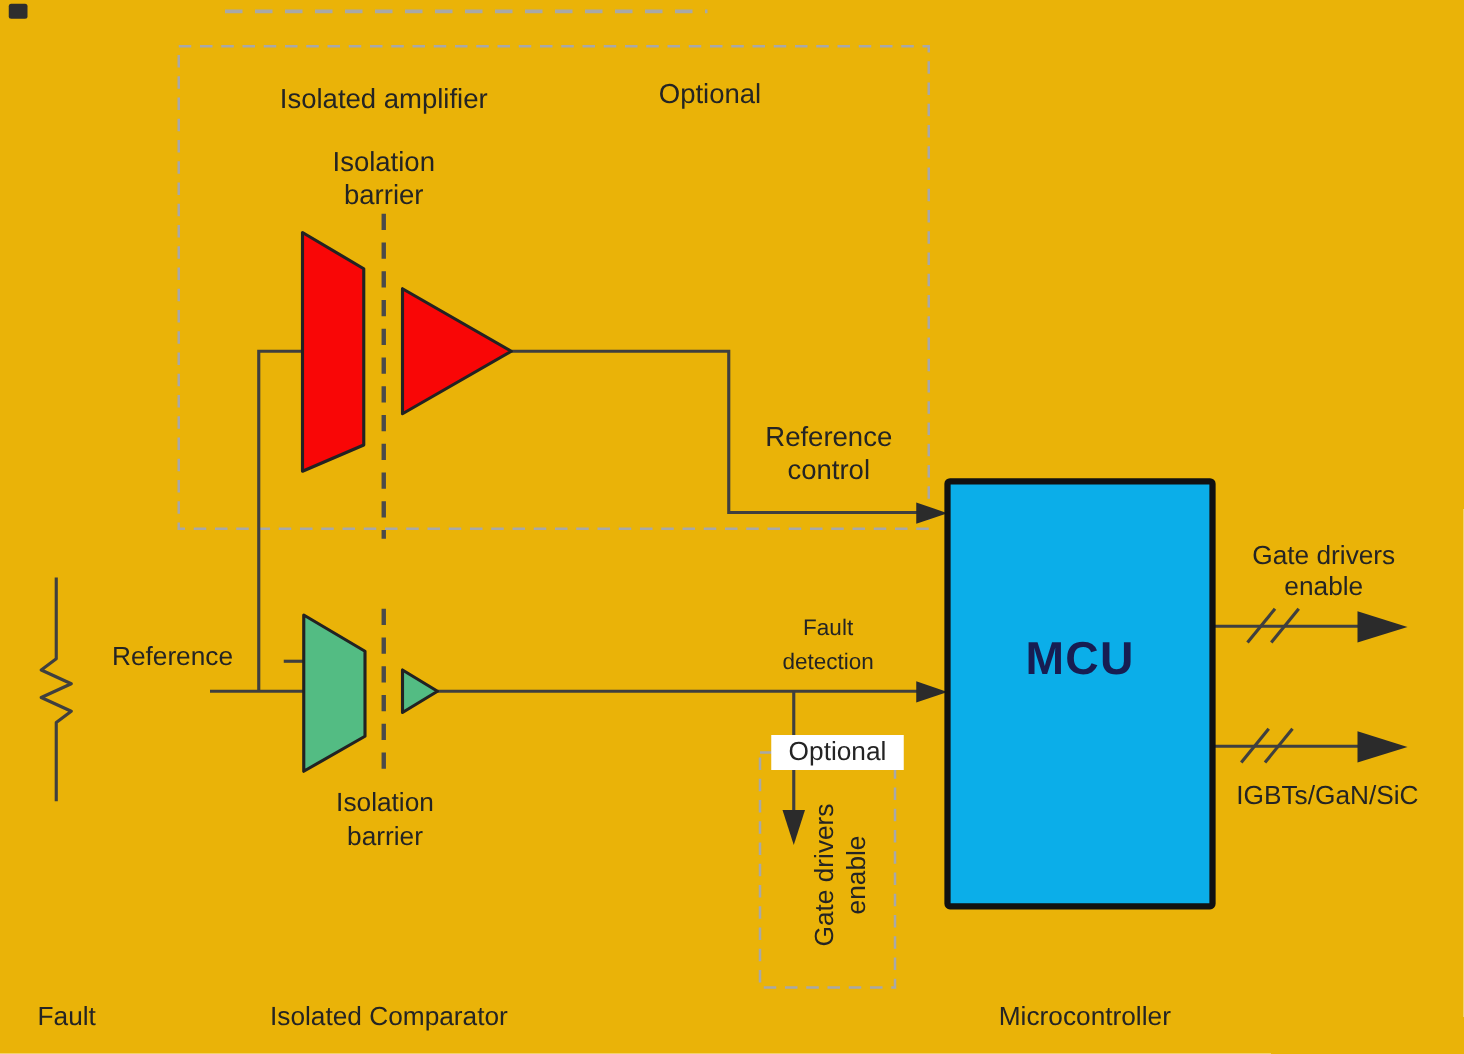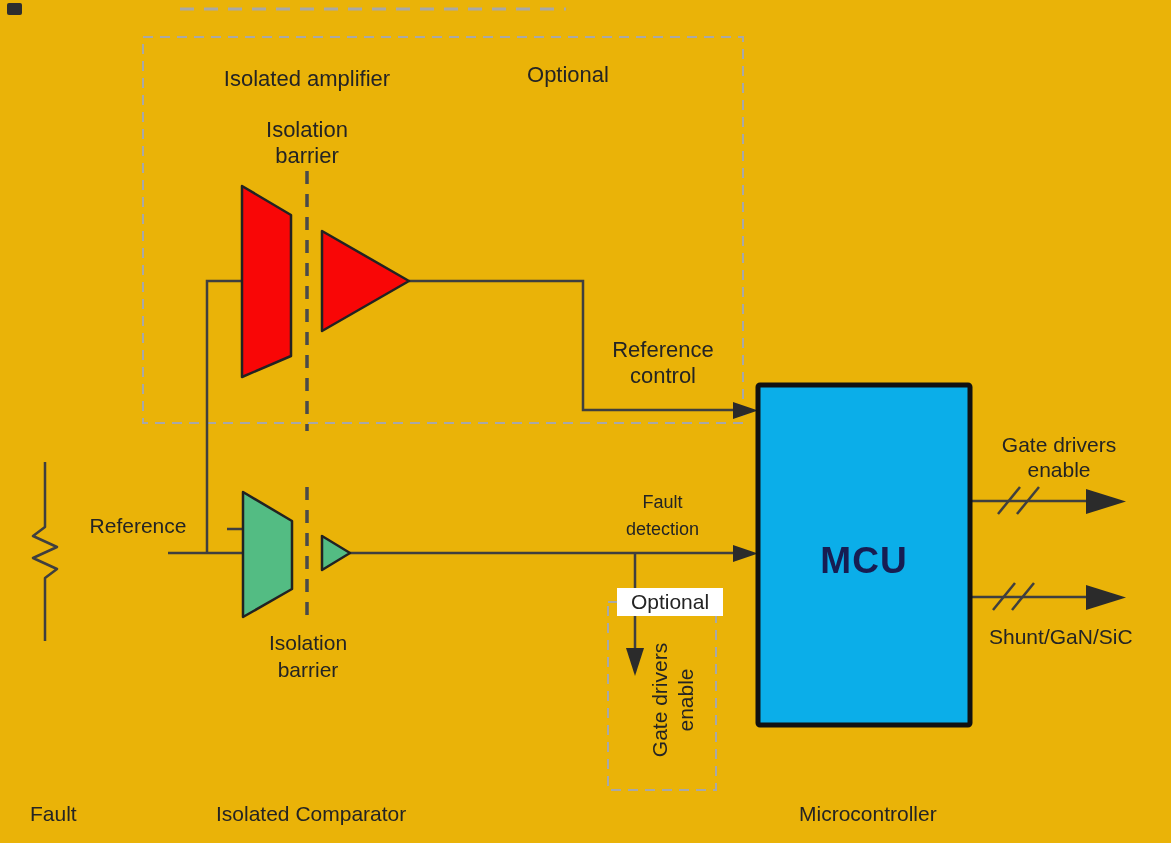--- a/index.html
+++ b/index.html
@@ -113,29 +113,29 @@
   <div class="label center rot" style="left:574px;top:673px;width:200px;height:54px;">
     <span class="ln">Gate drivers</span>
     <span class="ln">enable</span>
   </div>
 
   <div class="label center" style="left:248px;top:629px;width:120px;line-height:27px;">
     <span class="ln">Isolation</span>
     <span class="ln">barrier</span>
   </div>
 
-  <div class="label center mcu-text" style="left: 758px; top: 548px; width: 212px; font-size: 37px; color: rgb(23, 29, 82);">MCU</div>
+  <div class="label center mcu-text" style="left: 758px; top: 514px; width: 212px; font-size: 37px; color: rgb(23, 29, 82);">MCU</div>
 
   <div class="label center" style="left:983px;top:432px;width:152px;line-height:25px;">
     <span class="ln">Gate drivers</span>
     <span class="ln">enable</span>
   </div>
 
   <div class="label" style="left:989px;top:624px;width:180px;line-height:25px;">
-    <span class="ln">Shunt/GaN/SiC</span>
+    <span class="ln">IGBTs/GaN/SiC</span>
   </div>
 
   <div class="label" style="left:30px;top:801px;">Fault</div>
 
   <div class="label" style="left:205px;top:801px;margin-left:11px;">Isolated Comparator</div>
 
   <div class="label" style="left:799px;top:801px;">Microcontroller</div>
 
 </div>
 

